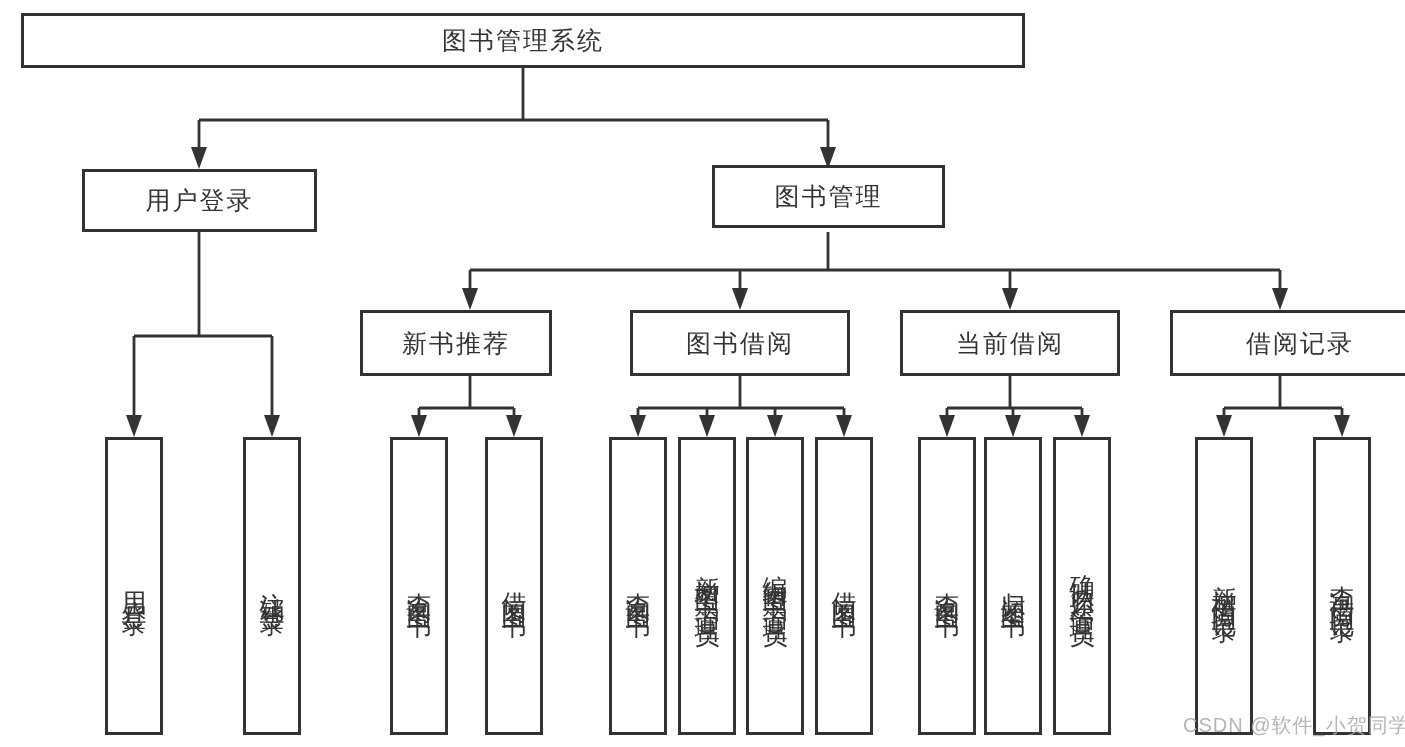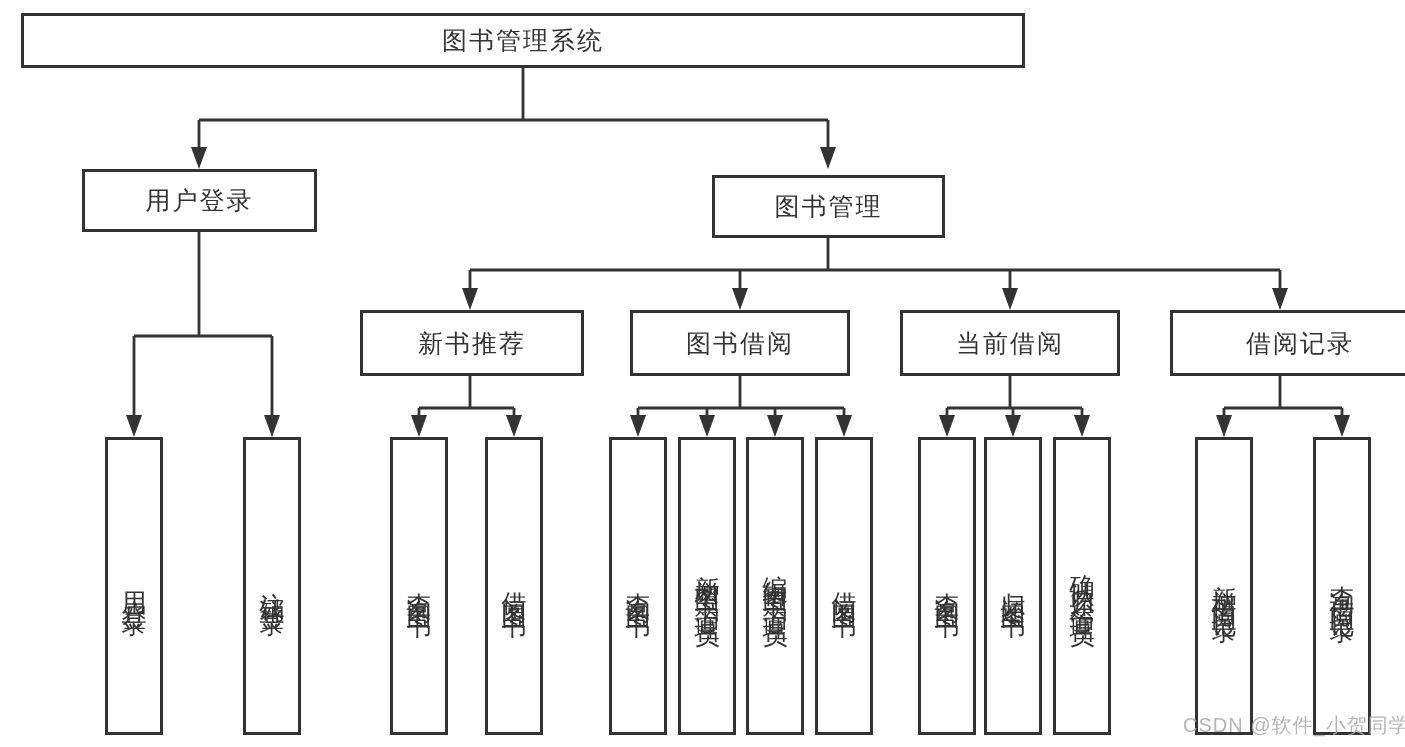--- a/index.html
+++ b/index.html
@@ -58,25 +58,25 @@
     </g>
   </svg>
 
   <div class="box hbox" style="left:21px;top:13px;width:1004px;height:55px">
     <span>图书管理系统</span>
   </div>
 
   <div class="box hbox" style="left:82px;top:169px;width:235px;height:63px">
     <span>用户登录</span>
   </div>
-  <div class="box hbox" style="left:712px;top:175px;width:233px;height:63px">
+  <div class="box hbox" style="left:712px;top:165px;width:233px;height:63px">
     <span>图书管理</span>
   </div>
 
-  <div class="box hbox" style="left:360px;top:310px;width:224px;height:66px">
+  <div class="box hbox" style="left:360px;top:310px;width:192px;height:66px">
     <span>新书推荐</span>
   </div>
   <div class="box hbox" style="left:900px;top:310px;width:220px;height:66px">
     <span>当前借阅</span>
   </div>
   <div class="box hbox" style="left:630px;top:310px;width:220px;height:66px">
     <span>图书借阅</span>
   </div>
   <div class="box hbox" style="left:1170px;top:310px;width:260px;height:66px">
     <span>借阅记录</span>

